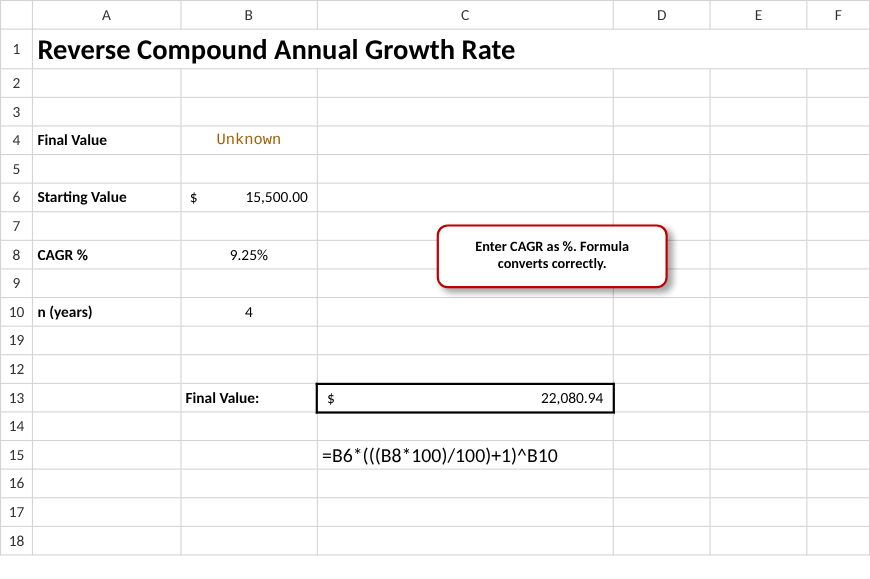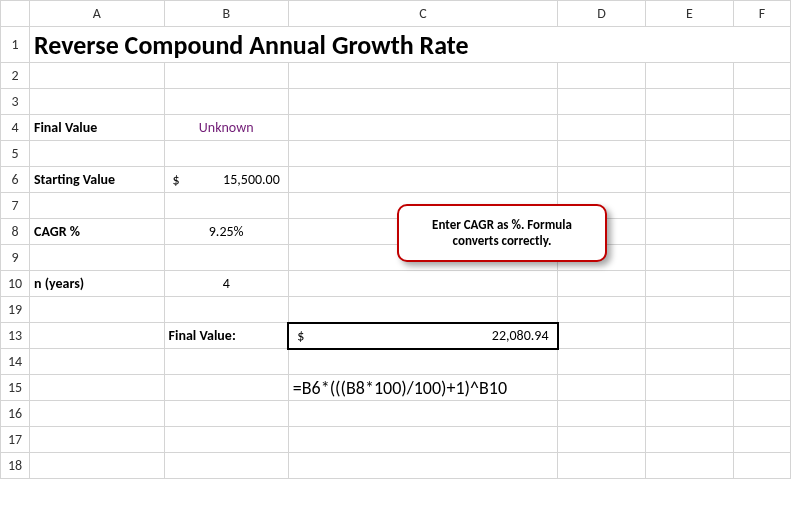--- a/index.html
+++ b/index.html
@@ -52,21 +52,21 @@
   }
   .title-cell {
     font-size: 26px;
     font-weight: bold;
     color: #000;
     text-align: left;
     padding-left: 4px;
   }
   .row-title td { height: 36px; margin-left: 21px; }
   .bold { font-weight: bold; }
-  .unknown { color: #701a75; text-align: center; }
+  .unknown { color: #a16207; text-align: center; font-family: Liberation Mono, monospace; }
   .center { text-align: center; }
   .curr-wrap { display:flex; justify-content:space-between; padding: 0 4px; }
   .final-box {
     border: 2px solid #000 !important;
   }
   .formula { font-weight: normal; font-size: 18px; }
   .col-A { width: 130px; }
   .col-B { width: 120px; }
   .col-C { width: 260px; }
   .col-D { width: 85px; }
@@ -217,20 +217,29 @@
 
     <tr>
       <th class="rowhead">19</th>
       <td></td>
           <td></td>
           <td></td>
           <td></td>
           <td></td>
           <td></td>
     </tr>
+    <tr>
+      <th class="rowhead">12</th>
+      <td></td>
+          <td></td>
+          <td></td>
+          <td></td>
+          <td></td>
+          <td></td>
+    </tr>
 
     <tr>
       <th class="rowhead">13</th>
       <td></td>
       <td class="bold">Final Value:</td>
       <td class="final-box">
         <div class="curr-wrap">
           <span>$</span>
           <span>22,080.94</span>
         </div>

